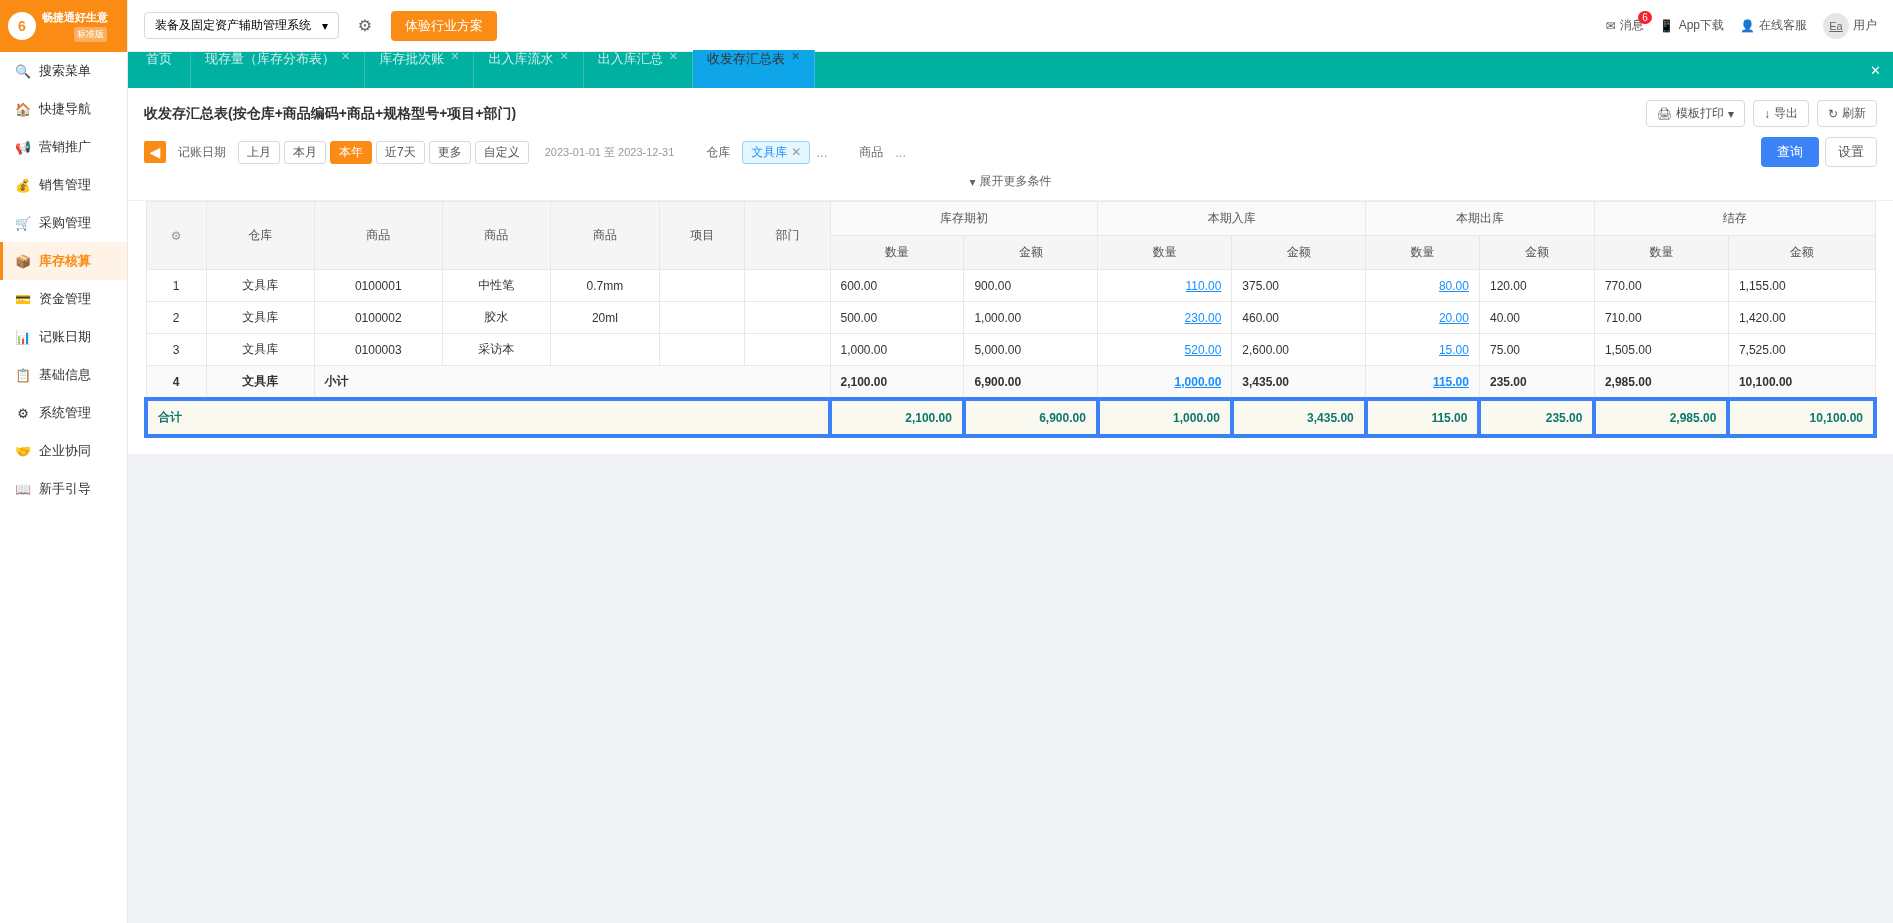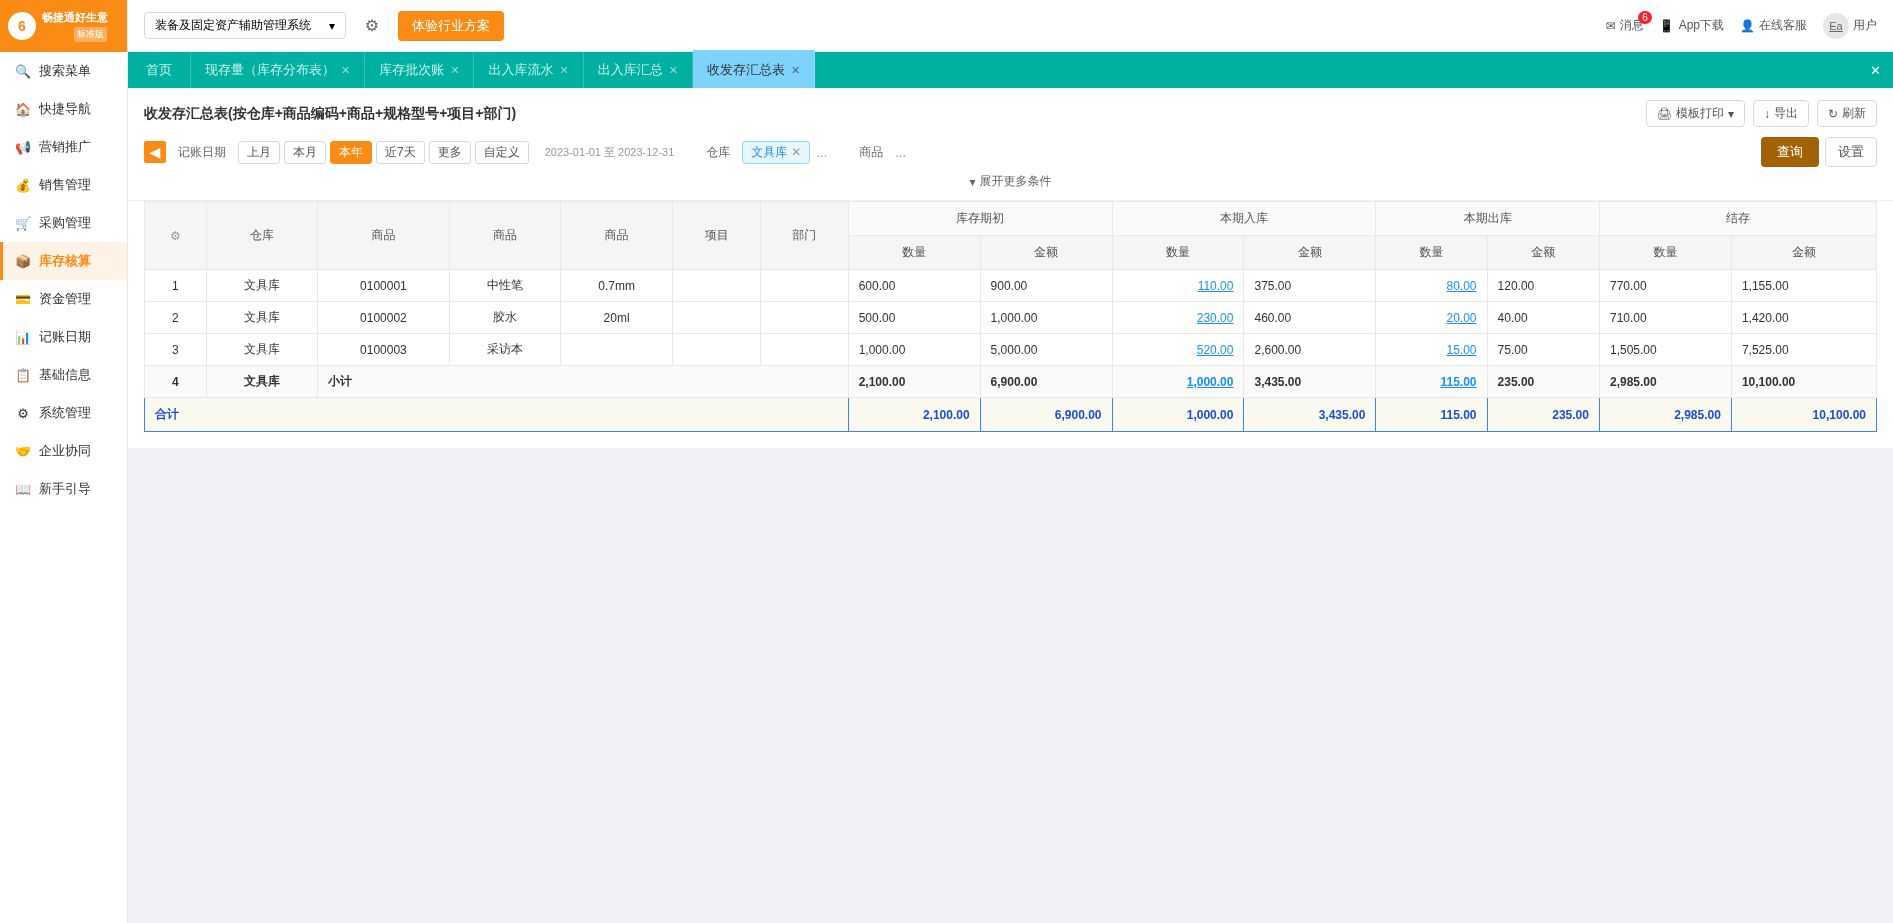--- a/index.html
+++ b/index.html
@@ -12,36 +12,36 @@
     .sidebar-logo-badge { font-size: 9px; background: rgba(255,255,255,0.3); border-radius: 2px; padding: 1px 3px; display: inline-block; margin-top: 2px; margin-left: 32px; }
     .sidebar-item { padding: 10px 12px; display: flex; align-items: center; gap: 8px; cursor: pointer; color: #333; font-size: 13px; border-left: 3px solid transparent; }
     .sidebar-item.active { background: #fff3e8; color: #fa8c16; border-left-color: #fa8c16; font-weight: bold; }
     .sidebar-item-icon { width: 16px; text-align: center; flex-shrink: 0; }
 
     
     .main { flex: 1; display: flex; flex-direction: column; overflow: hidden; }
 
     
     .topbar { height: 52px; background: #fff; border-bottom: 1px solid #e8e8e8; display: flex; align-items: center; padding: 0 16px; gap: 12px; flex-shrink: 0; }
-    .topbar-system-select { display: flex; align-items: center; gap: 18px; border: 1px solid #d9d9d9; border-radius: 4px; padding: 4px 10px; cursor: pointer; font-size: 12px; }
+    .topbar-system-select { display: flex; align-items: center; gap: 11px; border: 1px solid #d9d9d9; border-radius: 4px; padding: 4px 10px; cursor: pointer; font-size: 12px; }
     .topbar-gear { width: 28px; height: 28px; display: flex; align-items: center; justify-content: center; cursor: pointer; color: #666; font-size: 16px; }
     .topbar-trial-btn { background: #fa8c16; color: #fff; border: none; padding: 6px 14px; border-radius: 4px; cursor: pointer; font-size: 13px; }
     .topbar-right { display: flex; align-items: center; gap: 16px; margin-left: auto; }
     .topbar-msg { display: flex; align-items: center; gap: 4px; cursor: pointer; color: #555; font-size: 12px; position: relative; }
     .topbar-badge { background: #f5222d; color: #fff; border-radius: 8px; padding: 1px 4px; font-size: 10px; position: absolute; top: -6px; right: -8px; }
     .topbar-app { display: flex; align-items: center; gap: 4px; cursor: pointer; color: #555; font-size: 12px; }
     .topbar-service { display: flex; align-items: center; gap: 4px; cursor: pointer; color: #555; font-size: 12px; }
     .topbar-user { display: flex; align-items: center; gap: 4px; cursor: pointer; color: #555; font-size: 12px; }
     .user-avatar { width: 26px; height: 26px; background: #e6e6e6; border-radius: 50%; display: flex; align-items: center; justify-content: center; font-size: 11px; color: #666; text-decoration: underline; }
 
     
     .tabs-bar { background: #00b0a0; display: flex; align-items: center; padding: 0; flex-shrink: 0; height: 36px; }
-    .tab-item { display: flex; align-items: center; padding: 0 14px; height: 40px; cursor: pointer; color: rgba(255,255,255,0.8); font-size: 13px; gap: 6px; border-right: 1px solid rgba(255,255,255,0.2); }
+    .tab-item { display: flex; align-items: flex-start; padding: 0 14px; height: 40px; cursor: pointer; color: rgba(255,255,255,0.8); font-size: 13px; gap: 6px; border-right: 1px solid rgba(255,255,255,0.2); }
     .tab-item:first-child { padding: 0 18px; }
-    .tab-item.active { background: #7dd3fc; color: #333; }
+    .tab-item.active { background: #0ea5e9; color: #333; }
     .tab-close { font-size: 11px; opacity: 0.7; cursor: pointer; }
     .tabs-close-all { margin-left: auto; color: #fff; padding: 0 12px; cursor: pointer; font-size: 13px; }
 
     
     .content { flex: 1; overflow-y: auto; background: #f0f2f5; padding: 0; }
     .page-card { background: #fff; margin: 0; }
 
     
     .page-header { padding: 12px 16px 0; display: flex; align-items: center; justify-content: space-between; }
     .page-title { font-size: 14px; font-weight: bold; color: #333; }
@@ -59,36 +59,36 @@
     .date-quick-btn { padding: 2px 8px; border: 1px solid #d9d9d9; border-radius: 3px; cursor: pointer; font-size: 12px; color: #555; background: #fff; }
     .date-quick-btn.active { background: #fa8c16; color: #fff; border-color: #fa8c16; }
     .date-range-text { font-size: 11px; color: #999; margin-left: 4px; }
     .filter-warehouse { display: flex; align-items: center; gap: 6px; }
     .warehouse-tag { background: #e6f7ff; border: 1px solid #91d5ff; border-radius: 3px; padding: 2px 8px; font-size: 12px; color: #1890ff; display: flex; align-items: center; gap: 4px; cursor: pointer; }
     .warehouse-tag-close { cursor: pointer; color: #999; }
     .filter-more { color: #999; cursor: pointer; font-size: 13px; }
     .filter-goods-label { font-size: 12px; color: #666; }
     .filter-goods-more { color: #999; cursor: pointer; font-size: 13px; }
     .expand-btn { display: flex; align-items: center; gap: 4px; color: #666; cursor: pointer; font-size: 12px; margin: 6px auto 0; justify-content: center; }
-    .btn-query { background: #a16207; color: #fff; border: none; padding: 5px 16px; border-radius: 4px; cursor: pointer; font-size: 13px; }
+    .btn-query { background: #3b82f6; color: #fff; border: none; padding: 5px 16px; border-radius: 4px; cursor: pointer; font-size: 13px; }
     .btn-settings { background: #fff; border: 1px solid #d9d9d9; color: #555; padding: 5px 12px; border-radius: 4px; cursor: pointer; font-size: 13px; }
 
     
     .table-wrap { padding: 0 16px 16px; }
     table { width: 100%; border-collapse: collapse; font-size: 12px; }
     thead tr { background: #f5f5f5; }
     thead th { padding: 8px 10px; text-align: center; color: #555; font-weight: normal; border: 1px solid #e8e8e8; white-space: nowrap; }
     thead th.header-group { background: #fafafa; }
     tbody tr { background: #fff; }
     tbody tr.subtotal { background: #fafafa; font-weight: bold; }
     tbody td { padding: 7px 10px; text-align: center; border: 1px solid #e8e8e8; color: #333; white-space: nowrap; }
     tbody td.number { text-align: left; }
     tbody td.underline { text-decoration: underline; cursor: pointer; color: #1890ff; text-align: right; }
     tfoot tr { background: #f9f9f0; }
-    tfoot td { padding: 8px 10px; text-align: center; border: 1px solid #3b82f6; font-weight: bold; color: #1d4ed8; white-space: nowrap; }
+    tfoot td { padding: 8px 10px; text-align: center; border: 4px solid #3b82f6; font-weight: bold; color: #0f766e; white-space: nowrap; }
     tfoot td.number { text-align: right; }
     .settings-icon-cell { cursor: pointer; color: #999; }
   </style>
 </head>
 <body>
 
 <div class="sidebar">
   <div class="sidebar-logo">
     <div class="sidebar-logo-icon">6</div>
     <div>

